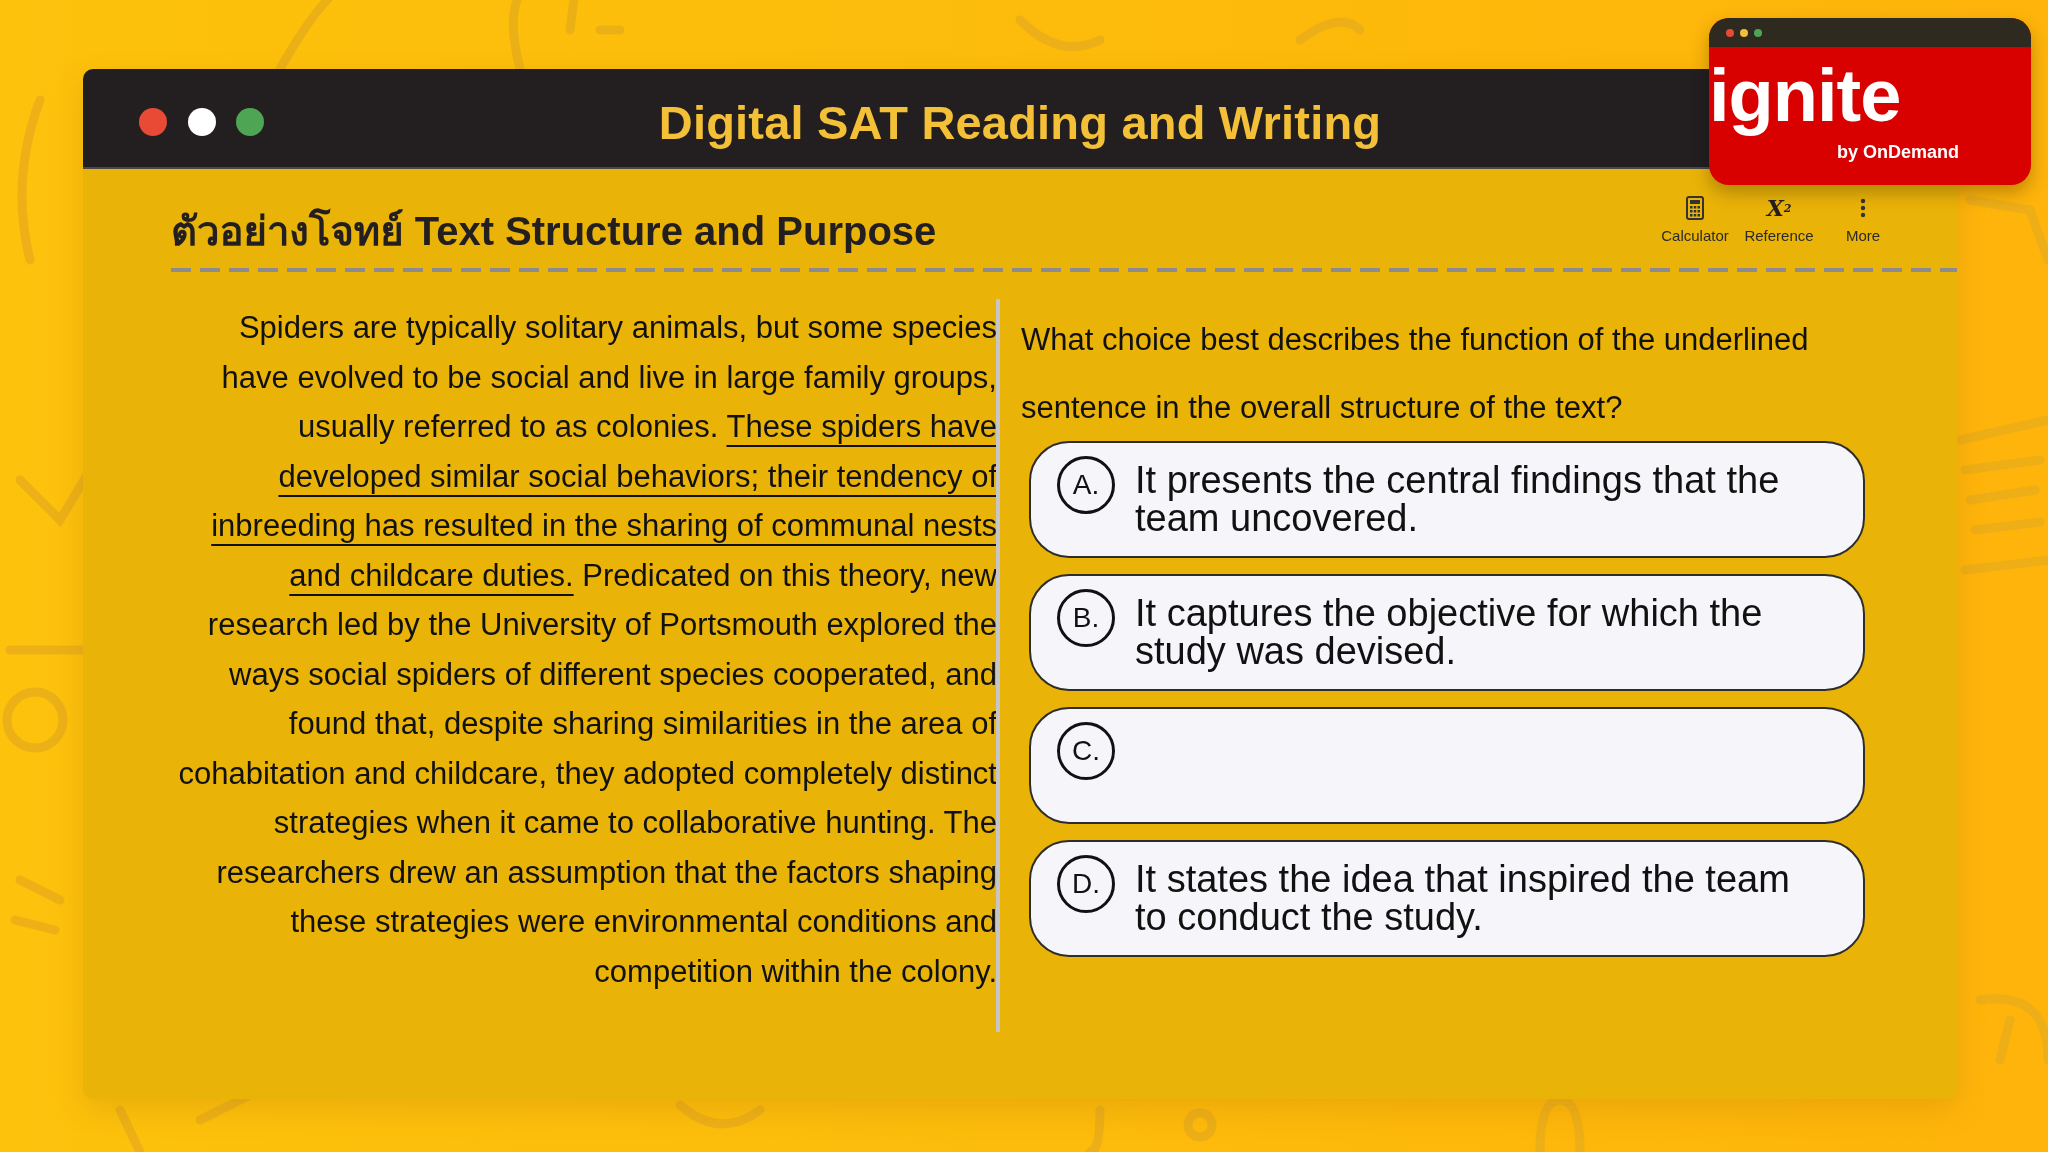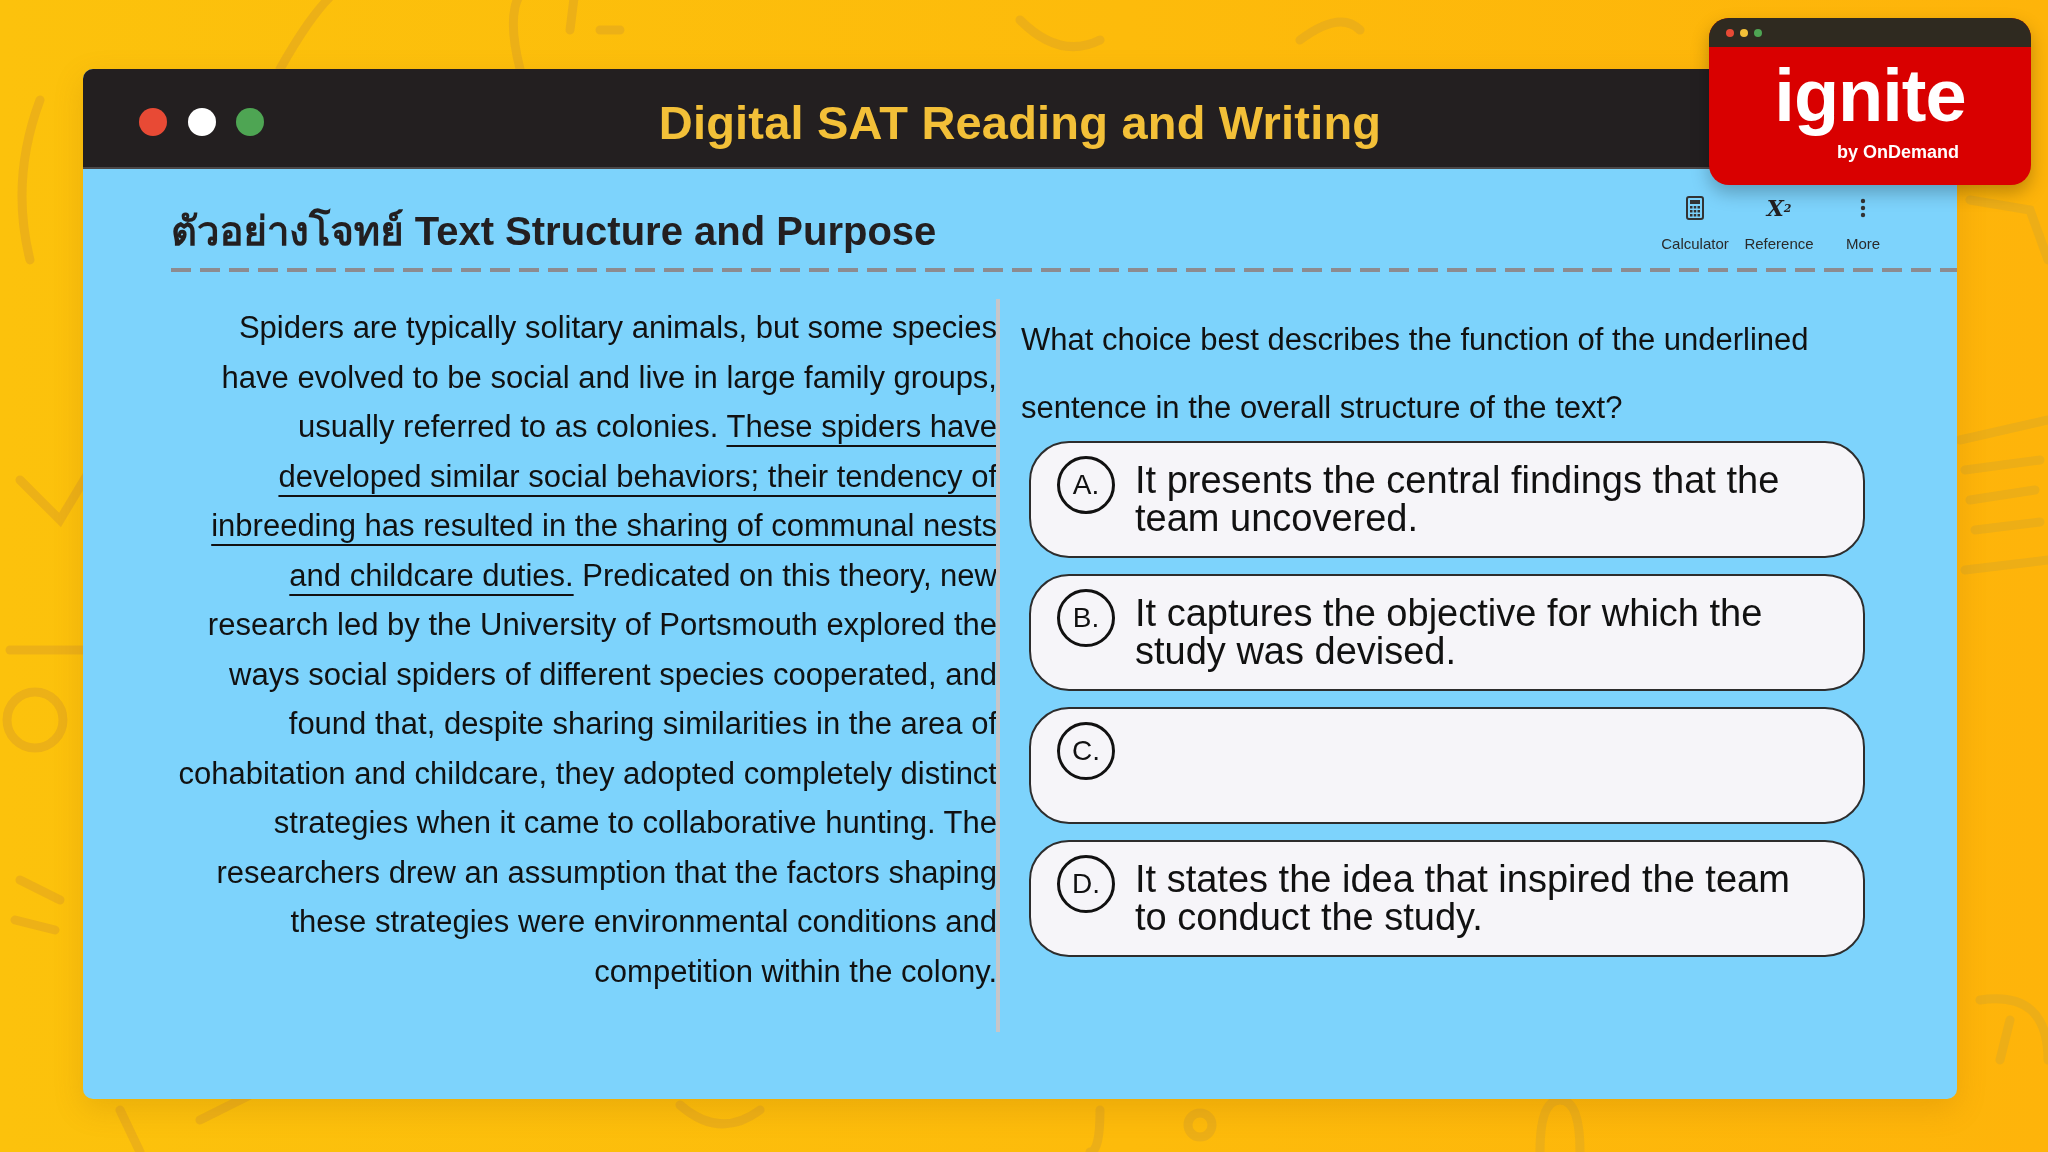--- a/index.html
+++ b/index.html
@@ -7,21 +7,21 @@
   body {
     position: relative;
     background: linear-gradient(90deg, #fcc20c 0%, #fdbb0b 55%, #feb40a 100%);
     font-family: "Liberation Sans", sans-serif;
   }
   .doodles { position: absolute; inset: 0; pointer-events: none; }
 
   
   .window {
     position: absolute; left: 83px; top: 69px; width: 1874px; height: 1030px;
-    border-radius: 10px; overflow: hidden; background: #7dd3fc;
+    border-radius: 10px; overflow: hidden; background: #eab308;
     box-shadow: 0 10px 30px rgba(150,90,0,0.18);
   }
   .titlebar {
     position: absolute; left: 0; top: 0; width: 100%; height: 100px;
     background: #231f20; border-bottom: 2px solid #4b4748;
   }
   .dot { position: absolute; top: 39px; width: 28px; height: 28px; border-radius: 50%; }
   .dot.red { left: 56px; background: #e84a35; }
   .dot.white { left: 105px; background: #ffffff; }
   .dot.green { left: 153px; background: #4ea553; }
@@ -35,21 +35,21 @@
     font-size: 40px; font-weight: bold; color: #231f20;
   }
   .dash-rule {
     position: absolute; left: 88px; top: 199px; width: 1788px; height: 4px;
     background: repeating-linear-gradient(90deg, #8d8b8f 0 20px, transparent 20px 29px);
   }
 
   .tools { position: absolute; top: 124px; left: 1570px; display: flex; }
   .tool { width: 84px; display: flex; flex-direction: column; align-items: center; cursor: pointer; }
   .tool .ic { height: 30px; display: flex; align-items: center; justify-content: center; color: #231f20; }
-  .tool .lbl { font-size: 15px; color: #2a2a2a; margin-top: 12px; }
+  .tool .lbl { font-size: 15px; color: #2a2a2a; margin-top: 4px; }
   .ref-ic { font-family: "DejaVu Serif", serif; font-style: italic; font-weight: bold; font-size: 22px; }
   .ref-ic sup { font-size: 11px; }
 
   .passage {
     position: absolute; left: 84px; top: 234px; width: 830px;
     font-size: 31px; line-height: 49.5px; color: #111; text-align: right;
   }
   .passage .ul { text-decoration: underline; text-decoration-thickness: 2px; text-underline-offset: 8px; }
 
   .divider { position: absolute; left: 913px; top: 230px; width: 4px; height: 733px; background: #c6c6c9; }
@@ -78,21 +78,21 @@
   .badge {
     position: absolute; left: 1709px; top: 18px; width: 322px; height: 167px;
     border-radius: 20px; overflow: hidden; background: #d90000;
     box-shadow: 0 8px 18px rgba(0,0,0,0.25);
   }
   .badge-bar { height: 29px; background: #2f2a20; position: relative; }
   .bdot { position: absolute; top: 11px; width: 8px; height: 8px; border-radius: 50%; }
   .bdot.r { left: 17px; background: #e84a35; }
   .bdot.y { left: 31px; background: #f3c038; }
   .bdot.g { left: 45px; background: #4ea553; }
-  .logo { position: absolute; left: 0; right: 0; top: 38px; text-align: center; color: #fff; }
+  .logo { position: absolute; left: 0; right: 0; top: 38px; text-align: left; color: #fff; }
   .logo .big { font-size: 74px; font-weight: bold; letter-spacing: -1px; line-height: 80px; }
   .logo .small { position: absolute; left: 128px; top: 86px; font-size: 18px; font-weight: bold; }
 </style>
 </head>
 <body>
 
 <svg class="doodles" width="2048" height="1152" viewBox="0 0 2048 1152">
   <g fill="none" stroke="#e9ad1a" stroke-width="9" stroke-linecap="round" opacity="0.8">
     <path d="M280 69 Q330 -20 360 -20"></path>
     <path d="M520 69 Q500 -10 540 -20"></path>

